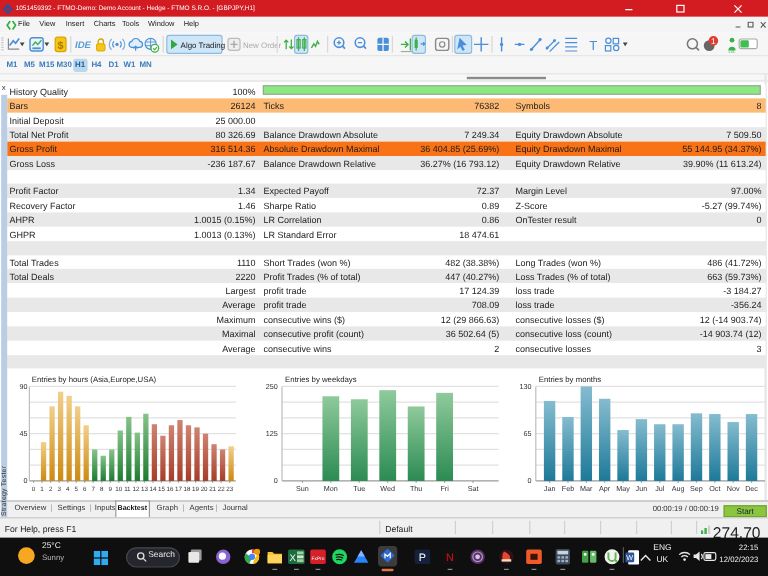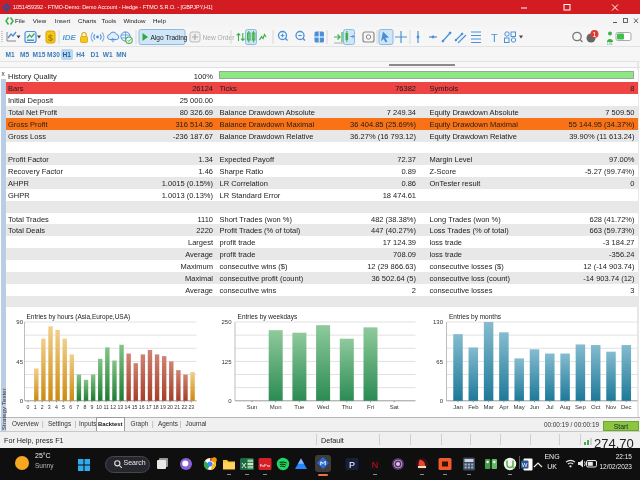--- a/index.html
+++ b/index.html
@@ -161,21 +161,21 @@
 <div class="abs" style="left:0;top:68px;width:6px;height:364px;background:#fff"></div>
 <div class="abs" style="left:0.5px;top:68.5px;width:5px;height:9px;font-size:6.5px;color:#333;text-align:center;line-height:9px">x</div>
 <div class="abs" style="left:1px;top:79px;width:4.5px;height:352px;background:#b9cde4;z-index:6"></div>
 <div class="abs" style="left:-28.5px;top:395px;width:64px;font-size:5.8px;color:#333;transform:rotate(-90deg);white-space:nowrap;letter-spacing:0.2px;z-index:7">Strategy Tester</div>
 
 <div class="abs" style="left:6px;top:69.6px;width:632px;height:1px;background:#c4c4c4"></div>
 <div class="trow" style="top:70.4px;background:#ffffff">
     <span class="l" style="left:2px">History Quality</span>
     <span class="r" style="left:107px;width:100px">100%</span>
   </div>
-<div class="trow" style="top:82.2px;background:#ef4444">
+<div class="trow" style="top:82.2px;background:#fdba74">
     <span class="l" style="left:2px">Bars</span>
     <span class="r" style="left:107px;width:100px">26124</span>
     <span class="l" style="left:213.5px">Ticks</span>
     <span class="r" style="left:306px;width:104px">76382</span>
     <span class="l" style="left:423.5px">Symbols</span>
     <span class="r" style="left:520px;width:108.5px">8</span>
   </div>
 <div class="trow" style="top:94.1px;background:#ffffff">
     <span class="l" style="left:2px">Initial Deposit</span>
     <span class="r" style="left:107px;width:100px">25 000.00</span>
@@ -184,21 +184,21 @@
     <span class="l" style="left:2px">Total Net Profit</span>
     <span class="r" style="left:107px;width:100px">80 326.69</span>
     <span class="l" style="left:213.5px">Balance Drawdown Absolute</span>
     <span class="r" style="left:306px;width:104px">7 249.34</span>
     <span class="l" style="left:423.5px">Equity Drawdown Absolute</span>
     <span class="r" style="left:520px;width:108.5px">7 509.50</span>
   </div>
 <div class="trow" style="top:118px;background:#f97316">
     <span class="l" style="left:2px">Gross Profit</span>
     <span class="r" style="left:107px;width:100px">316 514.36</span>
-    <span class="l" style="left:213.5px">Balance Drawdown Maximal</span>
+    <span class="l" style="left:213.5px">Absolute Drawdown Maximal</span>
     <span class="r" style="left:306px;width:104px">36 404.85 (25.69%)</span>
     <span class="l" style="left:423.5px">Equity Drawdown Maximal</span>
     <span class="r" style="left:520px;width:108.5px">55 144.95 (34.37%)</span>
   </div>
 <div class="trow" style="top:129.7px;background:#e8e8e8">
     <span class="l" style="left:2px">Gross Loss</span>
     <span class="r" style="left:107px;width:100px">-236 187.67</span>
     <span class="l" style="left:213.5px">Balance Drawdown Relative</span>
     <span class="r" style="left:306px;width:104px">36.27% (16 793.12)</span>
     <span class="l" style="left:423.5px">Equity Drawdown Relative</span>
@@ -235,21 +235,21 @@
     <span class="l" style="left:213.5px">LR Standard Error</span>
     <span class="r" style="left:306px;width:104px">18 474.61</span>
   </div>
 <div class="trow" style="top:200.8px;background:#e8e8e8"></div>
 <div class="trow" style="top:212.6px;background:#ffffff">
     <span class="l" style="left:2px">Total Trades</span>
     <span class="r" style="left:107px;width:100px">1110</span>
     <span class="l" style="left:213.5px">Short Trades (won %)</span>
     <span class="r" style="left:306px;width:104px">482 (38.38%)</span>
     <span class="l" style="left:423.5px">Long Trades (won %)</span>
-    <span class="r" style="left:520px;width:108.5px">628 (41.72%)</span>
+    <span class="r" style="left:520px;width:108.5px">486 (41.72%)</span>
   </div>
 <div class="trow" style="top:224.4px;background:#e8e8e8">
     <span class="l" style="left:2px">Total Deals</span>
     <span class="r" style="left:107px;width:100px">2220</span>
     <span class="l" style="left:213.5px">Profit Trades (% of total)</span>
     <span class="r" style="left:306px;width:104px">447 (40.27%)</span>
     <span class="l" style="left:423.5px">Loss Trades (% of total)</span>
     <span class="r" style="left:520px;width:108.5px">663 (59.73%)</span>
   </div>
 <div class="trow" style="top:236.3px;background:#ffffff">

